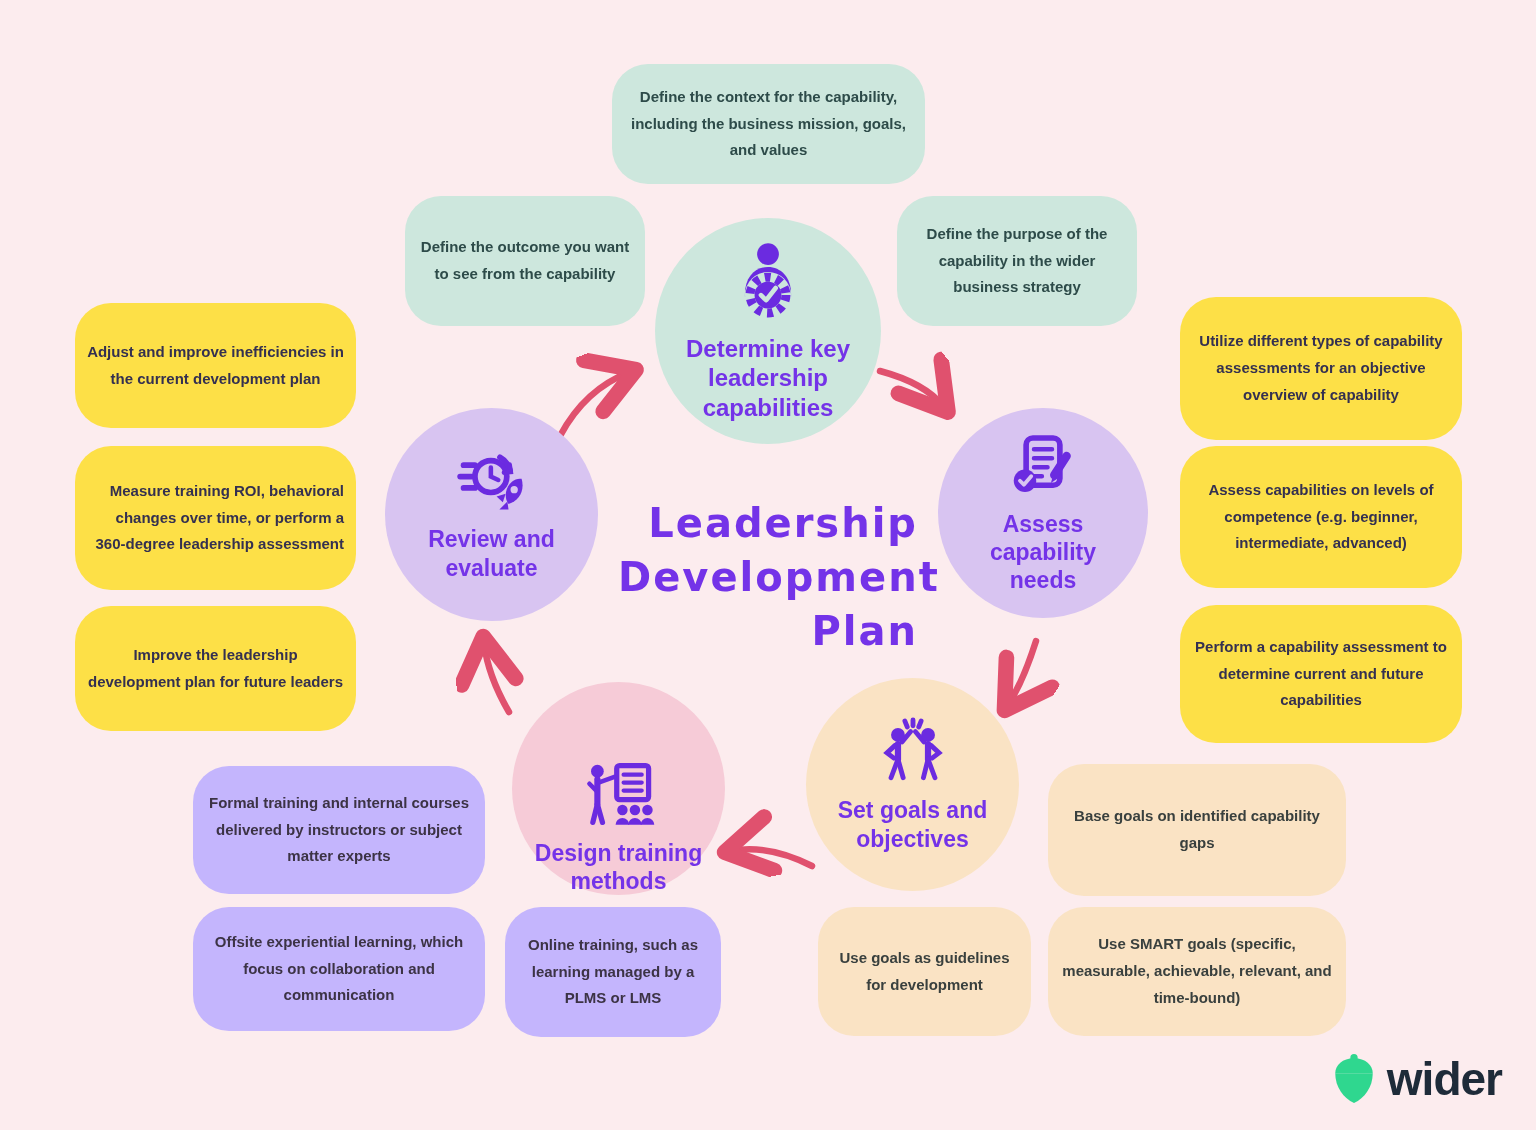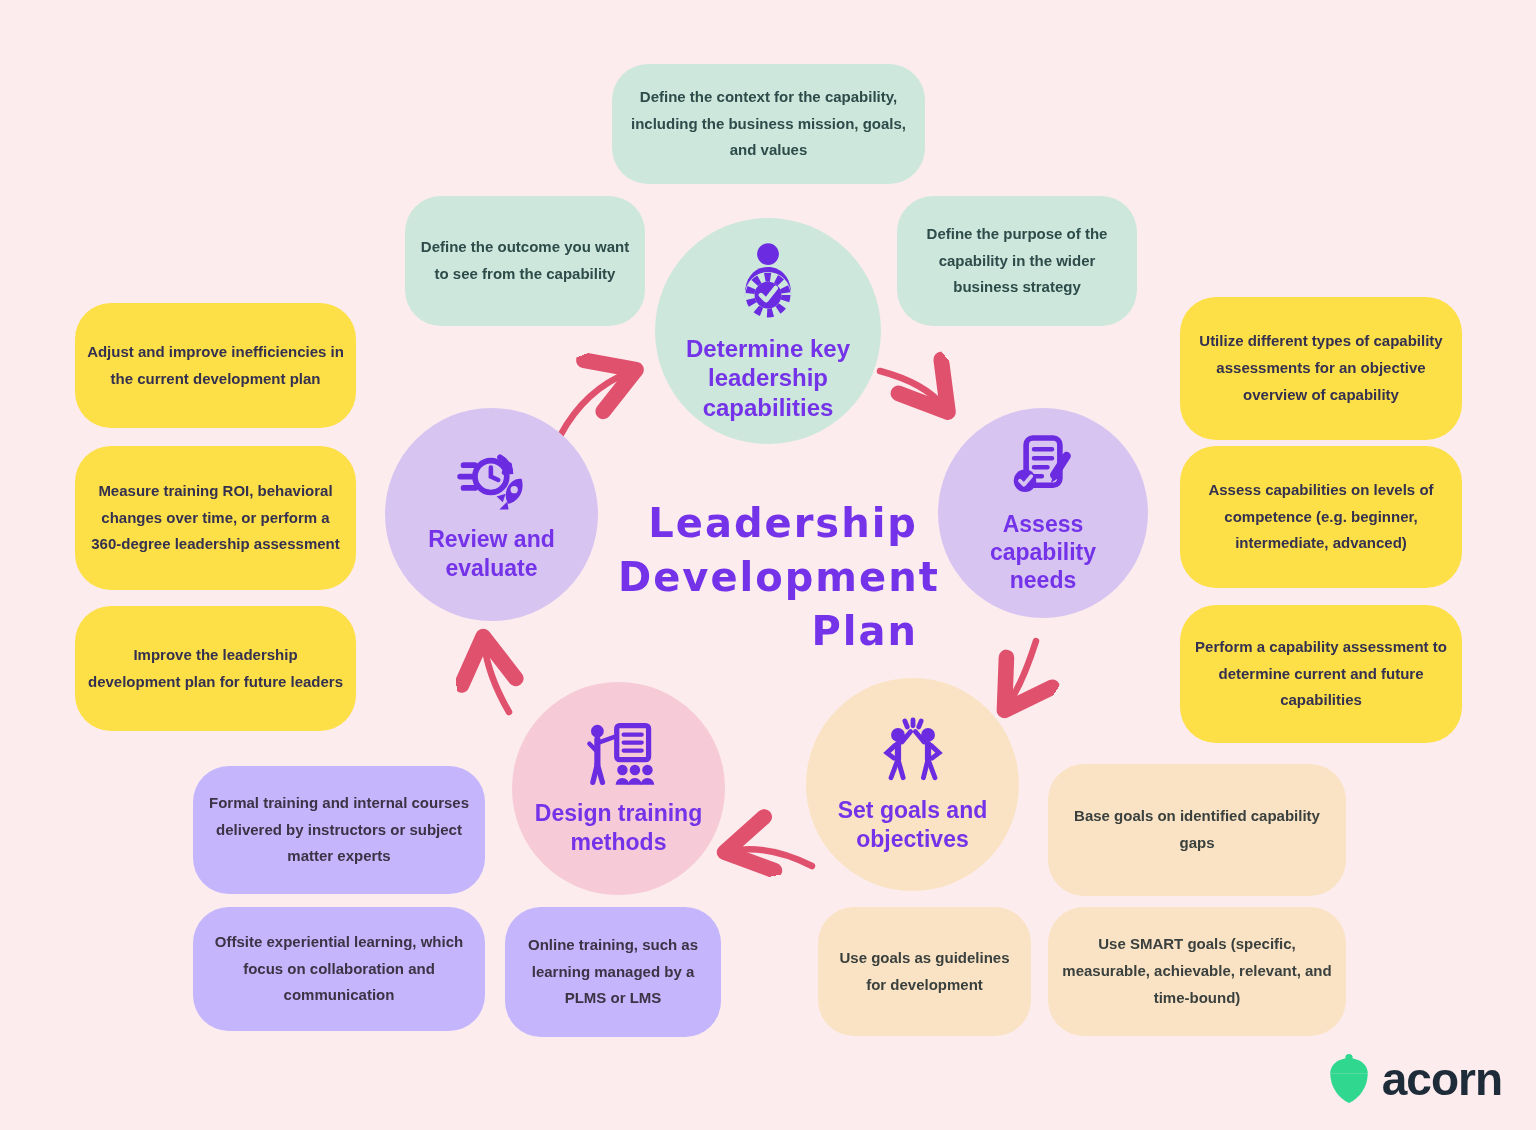--- a/index.html
+++ b/index.html
@@ -17,21 +17,21 @@
   .callout.pink{background:#c4b5fd;color:#3c3345;}
   .callout.orange{background:#fae3c4;color:#39403e;}
   
   .stage{
     position:absolute;border-radius:50%;display:flex;flex-direction:column;align-items:center;
     justify-content:center;text-align:center;box-sizing:border-box;padding:0 18px;
   }
   .stage.mint{background:#cde7dd;}
   .stage.lavender{background:#d8c4f1;}
   .stage.peach{background:#fae3c4;}
-  .stage.rose{background:#f6cbd7;}
+  .stage.rose{background:#f6cbd7;justify-content:flex-end;}
   .stage .label{color:#7433e8;font-weight:700;font-size:23px;line-height:1.22;}
   .stage .icon{margin-bottom:8px;}
   
   .title{
     position:absolute;left:618px;top:496px;width:300px;text-align:right;
     font-family:cursive, "DejaVu Sans", sans-serif;
     color:#7433e8;font-weight:700;font-size:40px;line-height:54px;letter-spacing:2px;
   }
   
   .arrows{position:absolute;left:0;top:0;width:1536px;height:1130px;pointer-events:none;}
@@ -175,27 +175,27 @@
 
   <div class="callout orange" style="left:1048px;top:764px;width:298px;height:132px;">Base goals on identified capability gaps</div>
   <div class="callout orange" style="left:818px;top:907px;width:213px;height:129px;">Use goals as guidelines for development</div>
   <div class="callout orange" style="left:1048px;top:907px;width:298px;height:129px;">Use SMART goals (specific, measurable, achievable, relevant, and time-bound)</div>
 
   <div class="callout pink" style="left:193px;top:766px;width:292px;height:128px;">Formal training and internal courses delivered by instructors or subject matter experts</div>
   <div class="callout pink" style="left:193px;top:907px;width:292px;height:124px;">Offsite experiential learning, which focus on collaboration and communication</div>
   <div class="callout pink" style="left:505px;top:907px;width:216px;height:130px;">Online training, such as learning managed by a PLMS or LMS</div>
 
   <div class="callout purple" style="left:75px;top:303px;width:281px;height:125px;">Adjust and improve inefficiencies in the current development plan</div>
-  <div class="callout purple" style="left:75px;top:446px;width:281px;height:144px;">Measure training ROI, behavioral changes over time, or perform a 360-degree leadership assessment</div>
+  <div class="callout purple" style="left:75px;top:446px;width:281px;height:144px;text-align:right;">Measure training ROI, behavioral changes over time, or perform a 360-degree leadership assessment</div>
   <div class="callout purple" style="left:75px;top:606px;width:281px;height:125px;">Improve the leadership development plan for future leaders</div>
 
   <div class="logo">
     <span style="display:flex;">
       <svg width="42" height="50" viewBox="0 0 40 48" fill="#2fd78f">
         <rect x="16.5" y="0" width="7" height="8" rx="3.5"></rect>
         <path d="M20 4 C9 4 2 10.5 2 18.5 L38 18.5 C38 10.5 31 4 20 4 Z"></path>
         <path d="M2 18.5 L38 18.5 C38 32 30 42.5 20 47 C10 42.5 2 32 2 18.5 Z"></path>
       </svg>
     </span>
-    <span class="word">acorn</span>
+    <span class="word">wider</span>
   </div>
 
 </div>
 
 </body></html>

